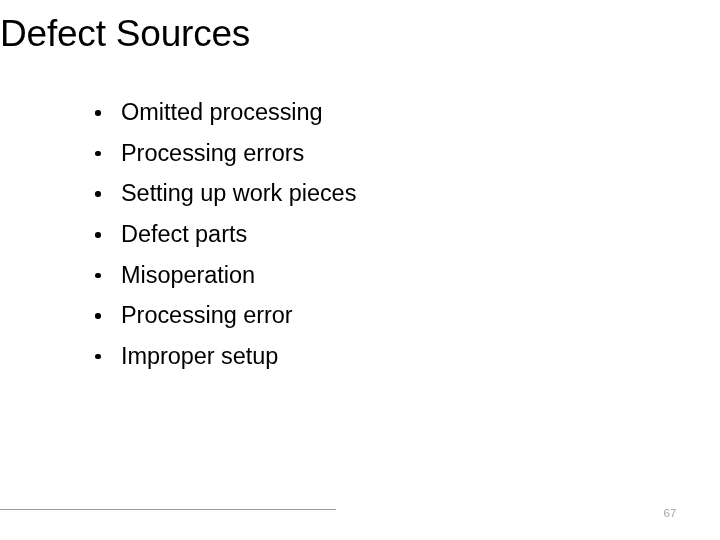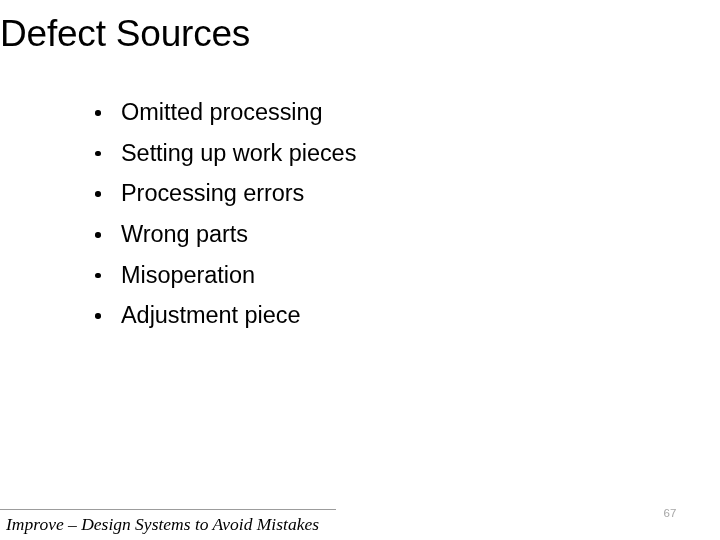--- a/index.html
+++ b/index.html
@@ -115,39 +115,42 @@
 
   <div class="slide-title">Defect Sources</div>
 
   <ul class="body-list">
     <li class="bullet-item">
       <span class="bullet-dot"></span>
       <span class="bullet-text">Omitted processing</span>
     </li>
     <li class="bullet-item">
       <span class="bullet-dot"></span>
+      <span class="bullet-text">Processing errors</span>
+    </li>
+    <li class="bullet-item">
+      <span class="bullet-dot"></span>
       <span class="bullet-text">Setting up work pieces</span>
     </li>
     <li class="bullet-item">
       <span class="bullet-dot"></span>
-      <span class="bullet-text">Processing errors</span>
-    </li>
-    <li class="bullet-item">
-      <span class="bullet-dot"></span>
-      <span class="bullet-text">Wrong parts</span>
+      <span class="bullet-text">Defect parts</span>
     </li>
     <li class="bullet-item">
       <span class="bullet-dot"></span>
       <span class="bullet-text">Misoperation</span>
     </li>
     <li class="bullet-item">
       <span class="bullet-dot"></span>
-      <span class="bullet-text">Adjustment piece</span>
+      <span class="bullet-text">Processing error</span>
+    </li>
+    <li class="bullet-item">
+      <span class="bullet-dot"></span>
+      <span class="bullet-text">Improper setup</span>
     </li>
   </ul>
 
   <div class="footer-rule"></div>
 
-  <div class="footer-text">Improve – Design Systems to Avoid Mistakes</div>
 
   <div class="page-number">67</div>
 
 </div>
 
 </body></html>

